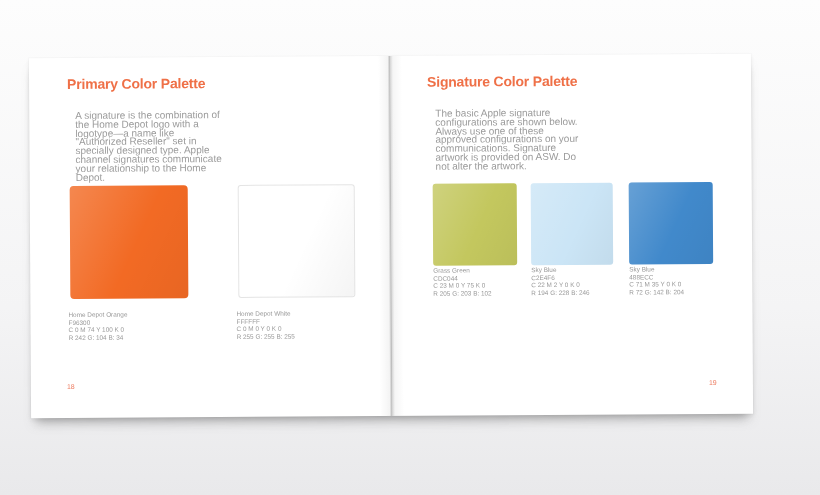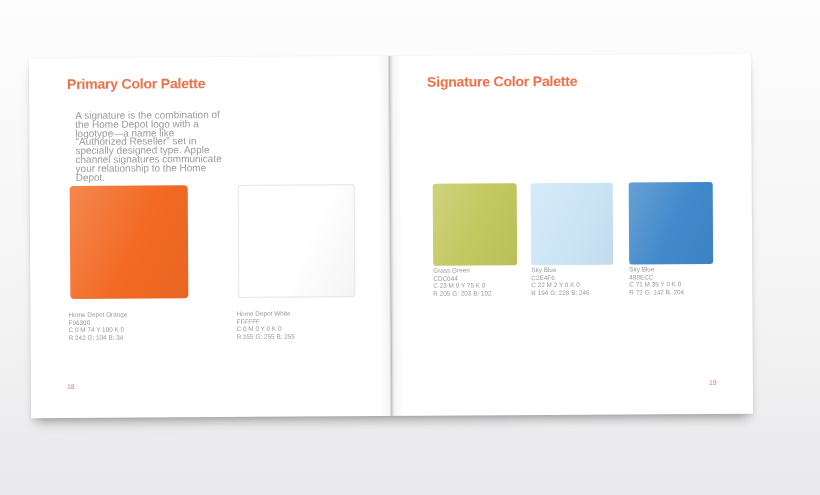--- a/index.html
+++ b/index.html
@@ -87,20 +87,21 @@
         <div>FFFFFF</div>
         <div>C 0 M 0 Y 0 K 0</div>
         <div>R 255 G: 255 B: 255</div>
       </div>
 
       <div class="pagenum num-left">18</div>
     </section>
 
     <section class="page right">
       <h1 class="title">Signature Color Palette</h1>
+      <p class="body">The basic Apple signature configurations are shown below. Always use one of these approved configurations on your communications. Signature artwork is provided on ASW. Do not alter the artwork.</p>
 
       <div class="swatch sw-green" style="background-color: rgb(195, 199, 94);"></div>
       <div class="swatch sw-ltblue" style="background-color: rgb(203, 229, 246);"></div>
       <div class="swatch sw-blue" style="background-color: rgb(65, 137, 203);"></div>
 
       <div class="label lbl-a">
         <div>Grass Green</div>
         <div>CDC044</div>
         <div>C 23 M 0 Y 75 K 0</div>
         <div>R 205 G: 203 B: 102</div>

